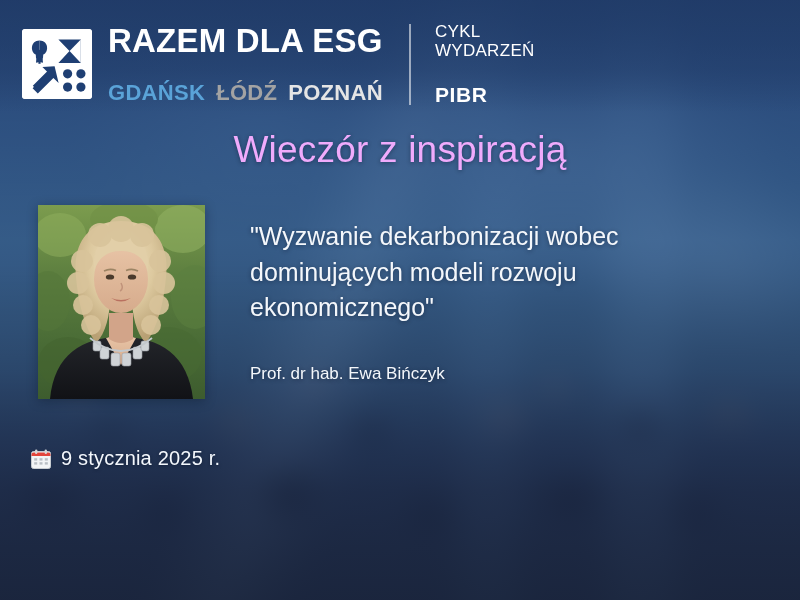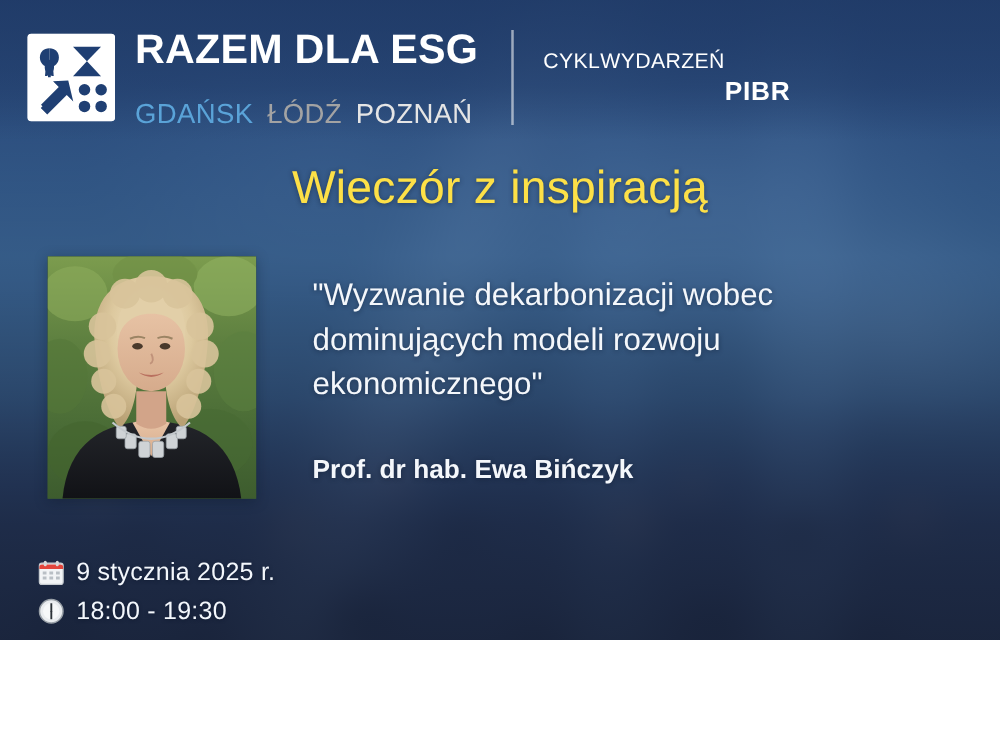--- a/index.html
+++ b/index.html
@@ -9,21 +9,21 @@
     width: 800px;
     height: 600px;
     overflow: hidden;
     font-family: "Liberation Sans", sans-serif;
   }
 
   
   .poster {
     position: relative;
     width: 800px;
-    height: 512px;
+    height: 600px;
     overflow: hidden;
     background: #27406b;
   }
 
   
   .bg-photo {
     position: absolute;
     inset: -40px;
     filter: blur(14px) saturate(0.85);
     background-color: #2c4a77;
@@ -126,41 +126,42 @@
     font-size: 33px;
     font-weight: 700;
     letter-spacing: .2px;
     color: #ffffff;
     white-space: nowrap;
   }
 
   .brand-cities {
     margin-top: 25px;
     font-size: 22px;
-    font-weight: 400;
+    font-weight: 700;
     letter-spacing: .3px;
     white-space: nowrap;
     display: flex;
     gap: 11px;
+    justify-content: center;
   }
   .city-gdansk { color: #5aa3d8; }
   .city-lodz   { color: #a3a3a3; }
   .city-poznan { color: #e5e5e5; }
 
   .header-divider {
     width: 2px;
     align-self: stretch;
     margin: 2px 4px 2px 10px;
     background: rgba(255,255,255,.55);
     flex: 0 0 auto;
   }
 
   .header-right {
     display: flex;
-    flex-direction: row;
+    flex-direction: column;
     justify-content: center;
     line-height: 1.12;
     padding-left: 4px;
   }
   .cycle-line {
     font-size: 17px;
     font-weight: 400;
     color: #ffffff;
     letter-spacing: .3px;
     white-space: nowrap;
@@ -175,21 +176,21 @@
 
   
   .event-title {
     position: absolute;
     top: 129px;
     left: 0;
     width: 800px;
     text-align: center;
     font-size: 37px;
     font-weight: 400;
-    color: #fde047;
+    color: #f0abfc;
     letter-spacing: .2px;
     text-shadow: 0 1px 4px rgba(10,20,40,.45);
     z-index: 6;
   }
 
   
   .speaker-photo {
     position: absolute;
     left: 38px;
     top: 205px;
@@ -215,40 +216,40 @@
   .talk-quote {
     font-size: 25px;
     font-weight: 400;
     line-height: 1.42;
     color: #f4f7fb;
     text-shadow: 0 1px 4px rgba(10,20,40,.45);
   }
 
   .speaker-name {
     margin-top: 38px;
-    font-size: 21px;
-    font-weight: 700;
+    font-size: 17px;
+    font-weight: 400;
     color: #f4f7fb;
     text-shadow: 0 1px 4px rgba(10,20,40,.45);
   }
 
   
   .details {
     position: absolute;
     left: 30px;
     top: 447px;
     z-index: 6;
     display: flex;
     flex-direction: column;
     gap: 8px;
   }
 
   .detail-row {
     display: flex;
-    align-items: flex-start;
+    align-items: flex-end;
     gap: 9px;
   }
 
   .detail-icon {
     width: 22px;
     height: 22px;
     flex: 0 0 auto;
     display: block;
   }
 
@@ -426,26 +427,17 @@
           <rect x="9.5" y="10.2" width="3" height="2.4"></rect>
           <rect x="14.8" y="10.2" width="3" height="2.4"></rect>
           <rect x="4.2" y="14.2" width="3" height="2.4"></rect>
           <rect x="9.5" y="14.2" width="3" height="2.4"></rect>
           <rect x="14.8" y="14.2" width="3" height="2.4"></rect>
         </g>
       </svg>
       <span class="detail-text">9 stycznia 2025 r.</span>
     </div>
 
-    <div class="detail-row">
-      <svg class="detail-icon" viewBox="0 0 22 22">
-        <circle cx="11" cy="11" r="9.4" fill="#e9ecef" stroke="#9aa1a8" stroke-width="1.2"></circle>
-        <circle cx="11" cy="11" r="6.6" fill="#f6f8f9"></circle>
-        <rect x="10.3" y="4.6" width="1.5" height="7" fill="#2c3238"></rect>
-        <rect x="10.3" y="11" width="1.5" height="6.4" fill="#2c3238"></rect>
-      </svg>
-      <span class="detail-text">18:00 - 19:30</span>
-    </div>
 
 
   </div>
 
 </div>
 
 </body></html>

